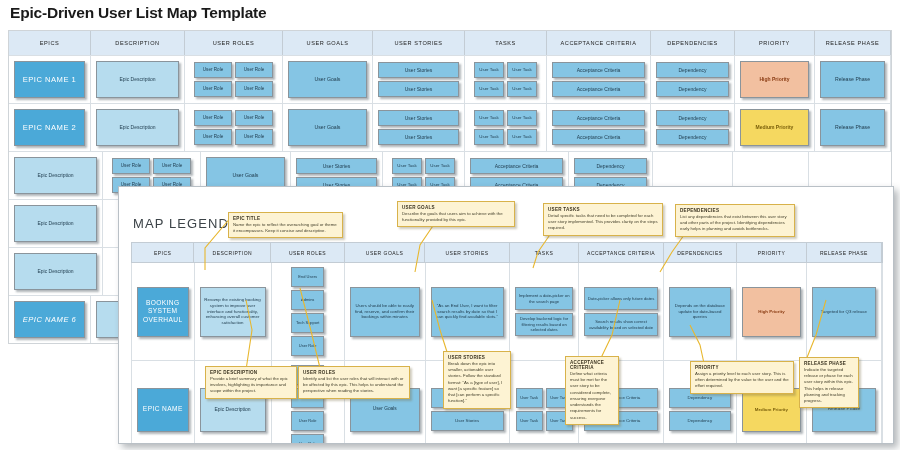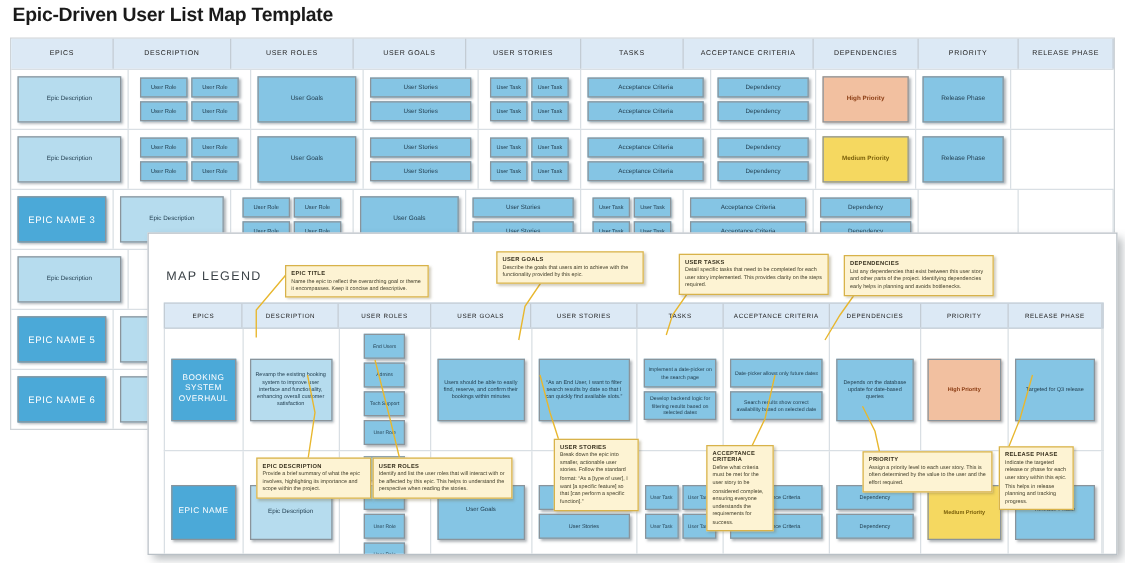--- a/index.html
+++ b/index.html
@@ -60,21 +60,21 @@
 
   
   .legend{
     position:absolute;left:118px;top:186px;width:776px;height:258px;
     background:#ffffff;border:1px solid #b9c0c6;
     box-shadow:4px 4px 7px rgba(60,70,80,.38);
     box-sizing:border-box;overflow:hidden;
   }
   .legend-title{
     position:absolute;left:14px;top:29px;
-    font-size:10px;color:#3c4348;letter-spacing:1.1px;
+    font-size:13px;color:#3c4348;letter-spacing:1.1px;
   }
   .ltable{position:absolute;left:12px;top:55px;width:752px;}
   .lrow{display:flex;width:100%;box-sizing:border-box;}
   .lhead{background:#dce9f5;border:1px solid #c3ccd4;}
   .lhead .lcell{
     height:19px;display:flex;align-items:center;justify-content:center;
     font-size:5px;letter-spacing:.5px;color:#222;
     border-right:1px solid #c3ccd4;box-sizing:border-box;
   }
   .lcell{box-sizing:border-box;border-right:1px solid #d9dfe4;}
@@ -138,20 +138,23 @@
       <div class="bcell" style="width: 90px;">USER GOALS</div>
       <div class="bcell" style="width: 92px;">USER STORIES</div>
       <div class="bcell" style="width: 82px;">TASKS</div>
       <div class="bcell" style="width: 104px;">ACCEPTANCE CRITERIA</div>
       <div class="bcell" style="width: 84px;">DEPENDENCIES</div>
       <div class="bcell" style="width: 80px;">PRIORITY</div>
       <div class="bcell" style="width: 76px;">RELEASE PHASE</div>
     </div>
   <div id="board-body">
       <div class="brow data">
+        <div class="bcell" style="width: 82px;">
+          <div class="card epic">EPIC NAME 1</div>
+        </div>
         <div class="bcell" style="width: 94px;">
           <div class="card desc">Epic Description</div>
         </div>
         <div class="bcell" style="width: 98px;">
           <div class="grid2">
             <div class="card mini">User Role</div>
             <div class="card mini">User Role</div>
             <div class="card mini">User Role</div>
             <div class="card mini">User Role</div>
           </div>
@@ -186,20 +189,23 @@
           </div>
         </div>
         <div class="bcell" style="width: 80px;">
           <div class="card prio-high">High Priority</div>
         </div>
         <div class="bcell" style="width: 76px;">
           <div class="card wide">Release Phase</div>
         </div>
       </div>
       <div class="brow data">
+        <div class="bcell" style="width: 82px;">
+          <div class="card epic">EPIC NAME 2</div>
+        </div>
         <div class="bcell" style="width: 94px;">
           <div class="card desc">Epic Description</div>
         </div>
         <div class="bcell" style="width: 98px;">
           <div class="grid2">
             <div class="card mini">User Role</div>
             <div class="card mini">User Role</div>
             <div class="card mini">User Role</div>
             <div class="card mini">User Role</div>
           </div>
@@ -234,23 +240,20 @@
           </div>
         </div>
         <div class="bcell" style="width: 80px;">
           <div class="card prio-med">Medium Priority</div>
         </div>
         <div class="bcell" style="width: 76px;">
           <div class="card wide">Release Phase</div>
         </div>
       </div>
       <div class="brow data">
-        <div class="bcell" style="width: 82px;">
-          <div class="card epic">EPIC NAME 3</div>
-        </div>
         <div class="bcell" style="width: 94px;">
           <div class="card desc">Epic Description</div>
         </div>
         <div class="bcell" style="width: 98px;">
           <div class="grid2">
             <div class="card mini">User Role</div>
             <div class="card mini">User Role</div>
             <div class="card mini">User Role</div>
             <div class="card mini">User Role</div>
           </div>
@@ -294,37 +297,34 @@
         <div class="bcell" style="width: 98px;"></div>
         <div class="bcell" style="width: 90px;"></div>
         <div class="bcell" style="width: 92px;"></div>
         <div class="bcell" style="width: 82px;"></div>
         <div class="bcell" style="width: 104px;"></div>
         <div class="bcell" style="width: 84px;"></div>
         <div class="bcell" style="width: 80px;"></div>
         <div class="bcell" style="width: 76px;"></div>
       </div>
       <div class="brow data">
-        <div class="bcell" style="width: 82px;">
-          <div class="card epic">EPIC NAME 5</div>
-        </div>
         <div class="bcell" style="width: 94px;">
           <div class="card desc">Epic Description</div>
         </div>
         <div class="bcell" style="width: 98px;"></div>
         <div class="bcell" style="width: 90px;"></div>
         <div class="bcell" style="width: 92px;"></div>
         <div class="bcell" style="width: 82px;"></div>
         <div class="bcell" style="width: 104px;"></div>
         <div class="bcell" style="width: 84px;"></div>
         <div class="bcell" style="width: 80px;"></div>
         <div class="bcell" style="width: 76px;"></div>
       </div>
       <div class="brow data">
-        <div class="bcell" style="width: 82px;">
+        <div class="bcell" style="width: 82px; font-style: italic;">
           <div class="card epic">EPIC NAME 6</div>
         </div>
         <div class="bcell" style="width: 94px;">
           <div class="card desc">Epic Description</div>
         </div>
         <div class="bcell" style="width: 98px;"></div>
         <div class="bcell" style="width: 90px;"></div>
         <div class="bcell" style="width: 92px;"></div>
         <div class="bcell" style="width: 82px;"></div>
         <div class="bcell" style="width: 104px;"></div>

